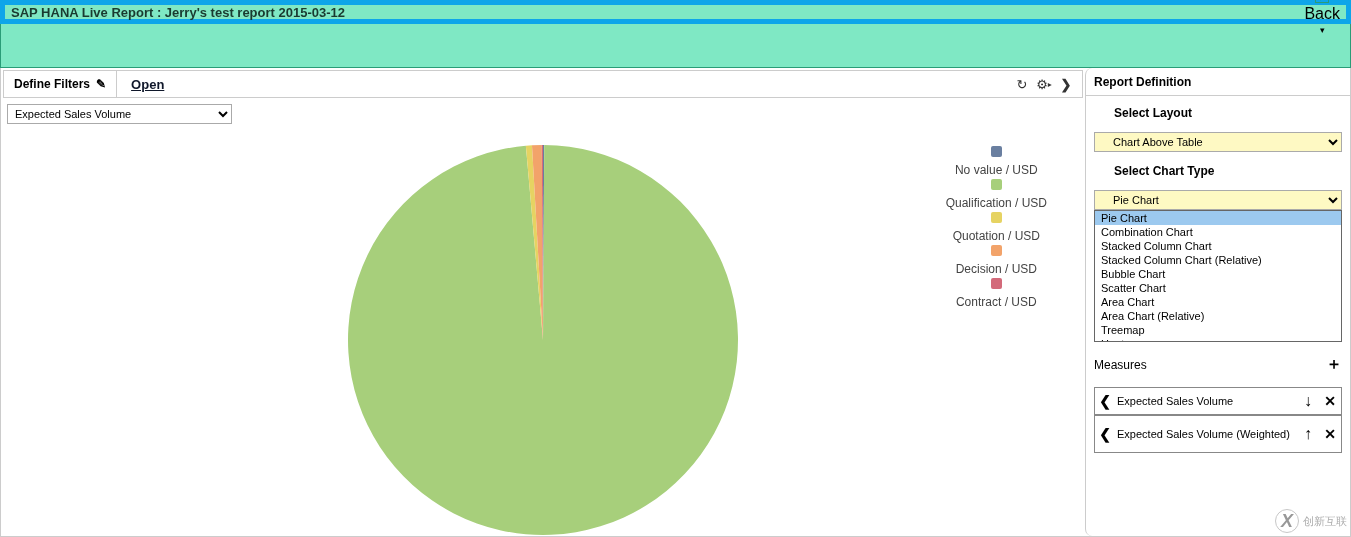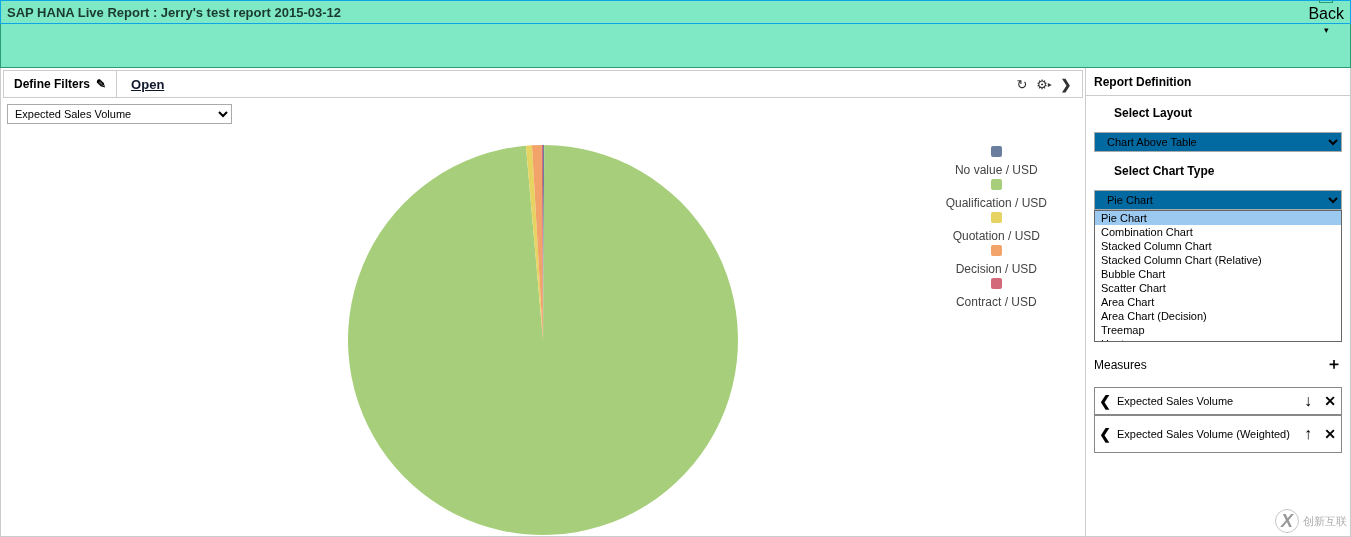--- a/index.html
+++ b/index.html
@@ -1,31 +1,31 @@
 <!DOCTYPE html>
 <html><head>
   <meta charset="utf-8">
   <style>
     * { box-sizing: border-box; margin: 0; padding: 0; font-family: Arial, Helvetica, sans-serif; }
     body { width: 1351px; height: 537px; background: #fff; overflow: hidden; position: relative; }
 
     
-    .titlebar { height: 24px; background: #7fe8c4; border: 1px solid #0ea5e9; display: flex; align-items: center; padding: 0 6px; }
+    .titlebar { height: 24px; background: #7fe8c4; border: 5px solid #0ea5e9; display: flex; align-items: center; padding: 0 6px; }
     .titlebar-title { font-size: 13px; font-weight: bold; color: #1a3a30; }
     .titlebar-right { margin-left: auto; display: flex; align-items: center; gap: 2px; cursor: pointer; flex-direction: column; }
     .back-icon { width: 14px; height: 14px; border: 1px solid #2a9c77; display: flex; align-items: center; justify-content: center; }
     .back-icon svg { display: block; }
 
     
     .greenband { height: 44px; background: #7fe8c4; border-left: 1px solid #2a9c77; border-right: 1px solid #2a9c77; border-bottom: 1px solid #2a9c77; }
 
     
     .maingrid { display: flex; height: calc(537px - 68px); border: 1px solid #ccc; border-top: none; background: #fff; }
     .col-left { flex: 1; display: flex; flex-direction: column; }
-    .col-right { width: 265px; border-left: 1px solid #ccc; display: flex; flex-direction: column; font-size: 12px; }
+    .col-right { width: 265px; border-left: 1px solid #ccc; display: flex; flex-direction: column; font-size: 12px; border-radius: 7px; }
 
     
     .toolbar { height: 28px; border: 1px solid #ccc; margin: 2px; display: flex; align-items: center; }
     .toolbar-left { display: flex; align-items: center; height: 100%; }
     .define-filters { padding: 0 10px; font-size: 12px; height: 100%; display: flex; align-items: center; gap: 6px; font-weight: bold; }
     .pencil-icon { font-size: 12px; }
     .toolbar-sep { width: 1px; background: #ccc; height: 100%; }
     .open-link { padding: 0 14px; font-size: 13px; text-decoration: underline; font-weight: bold; color: #0f172a; cursor: pointer; }
     .toolbar-right { margin-left: auto; display: flex; gap: 6px; padding-right: 8px; align-items: center; }
     .tool-icon { width: 16px; height: 16px; display: flex; align-items: center; justify-content: center; cursor: pointer; font-size: 13px; color: #333; }
@@ -38,21 +38,21 @@
     .chart-area { flex: 1; position: relative; }
     .chart-svg { position: absolute; left: 50%; top: 50%; transform: translate(-50%, -48%); }
     .legend { position: absolute; right: 38px; top: 18px; font-size: 12px; color: #444; }
     .legend-row { display: flex; align-items: center; gap: 6px; margin-bottom: 2px; flex-direction: column; }
     .legend-swatch { width: 11px; height: 11px; border-radius: 2px; }
 
     
     .panel-header { height: 28px; border-bottom: 1px solid #ccc; display: flex; align-items: center; padding: 0 8px; font-weight: bold; font-size: 12px; }
     .panel-body { padding: 10px 8px 0 8px; display: flex; flex-direction: column; gap: 12px; position: relative; }
     .panel-label { font-weight: bold; font-size: 12px; margin-left: 20px; }
-    .panel-select { width: 100%; height: 20px; font-size: 11px; border: 1px solid #aaa; background: #0369a1; padding: 0 8px; }
+    .panel-select { width: 100%; height: 20px; font-size: 11px; border: 1px solid #aaa; background: #fef9c3; padding: 0 14px; }
     .select-wrap { position: relative; }
 
     
     .dropdown { position: absolute; left: 0; top: 20px; width: 100%; border: 1px solid #666; background: #fff; z-index: 10; font-size: 11px; }
     .dropdown-inner { max-height: 130px; overflow-y: scroll; }
     .dropdown-item { padding: 1px 6px; cursor: pointer; white-space: nowrap; }
     .dropdown-item.sel { background: #9cc9ef; }
 
     
     .measures-header { display: flex; align-items: center; justify-content: space-between; font-size: 12px; margin-top: 132px; }
@@ -159,21 +159,21 @@
         </select>
         <div class="dropdown">
           <div class="dropdown-inner" id="ct-dropdown">
               <div class="dropdown-item sel">Pie Chart</div>
               <div class="dropdown-item">Combination Chart</div>
               <div class="dropdown-item">Stacked Column Chart</div>
               <div class="dropdown-item">Stacked Column Chart (Relative)</div>
               <div class="dropdown-item">Bubble Chart</div>
               <div class="dropdown-item">Scatter Chart</div>
               <div class="dropdown-item">Area Chart</div>
-              <div class="dropdown-item">Area Chart (Decision)</div>
+              <div class="dropdown-item">Area Chart (Relative)</div>
               <div class="dropdown-item">Treemap</div>
               <div class="dropdown-item">Heatmap</div>
             </div>
         </div>
       </div>
 
       <div class="measures-header">
         <span>Measures</span>
         <span class="plus-icon">＋</span>
       </div>

